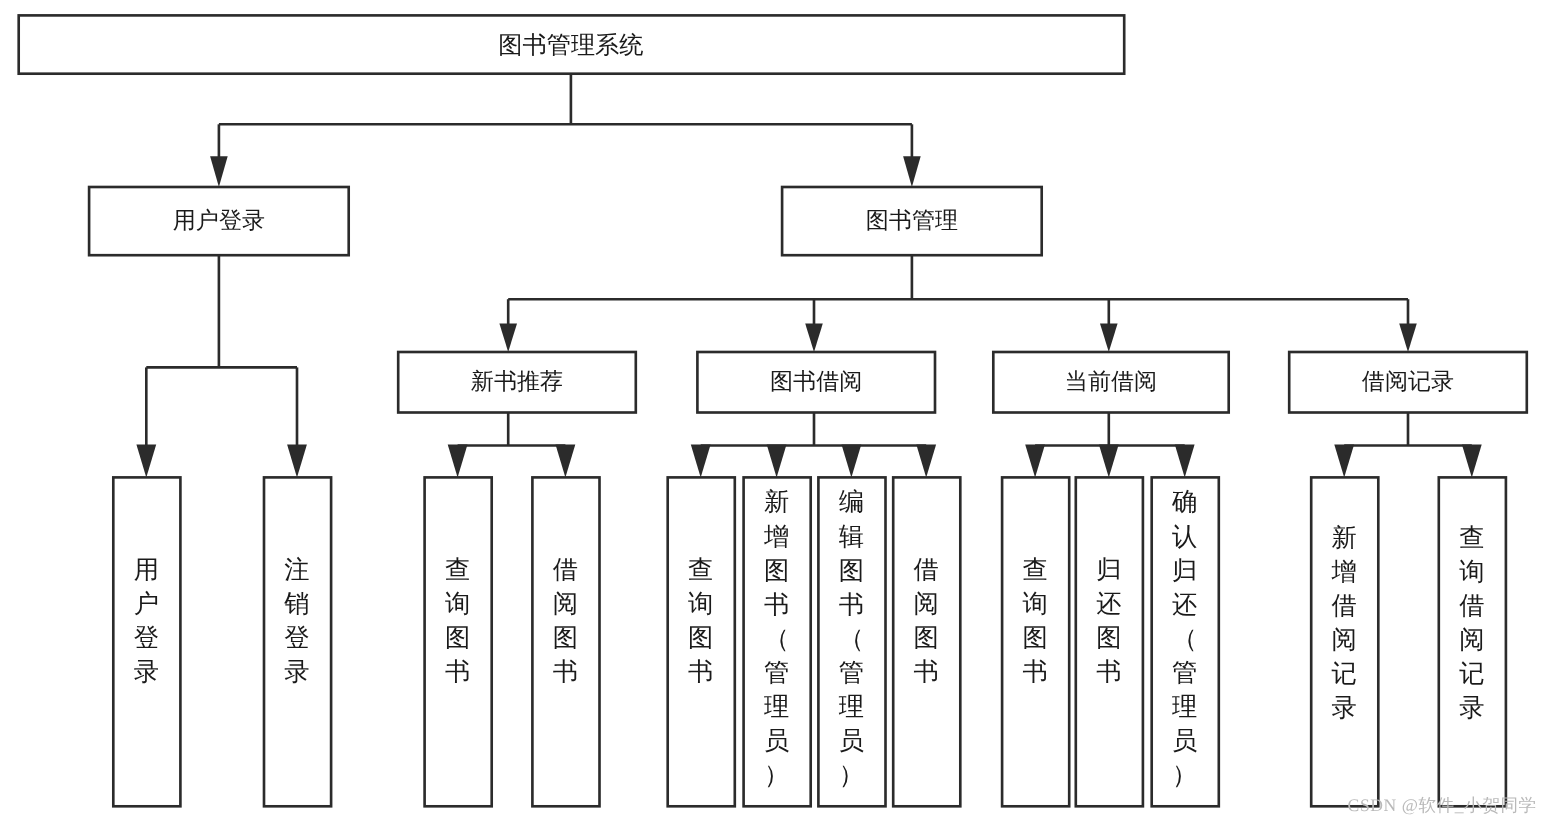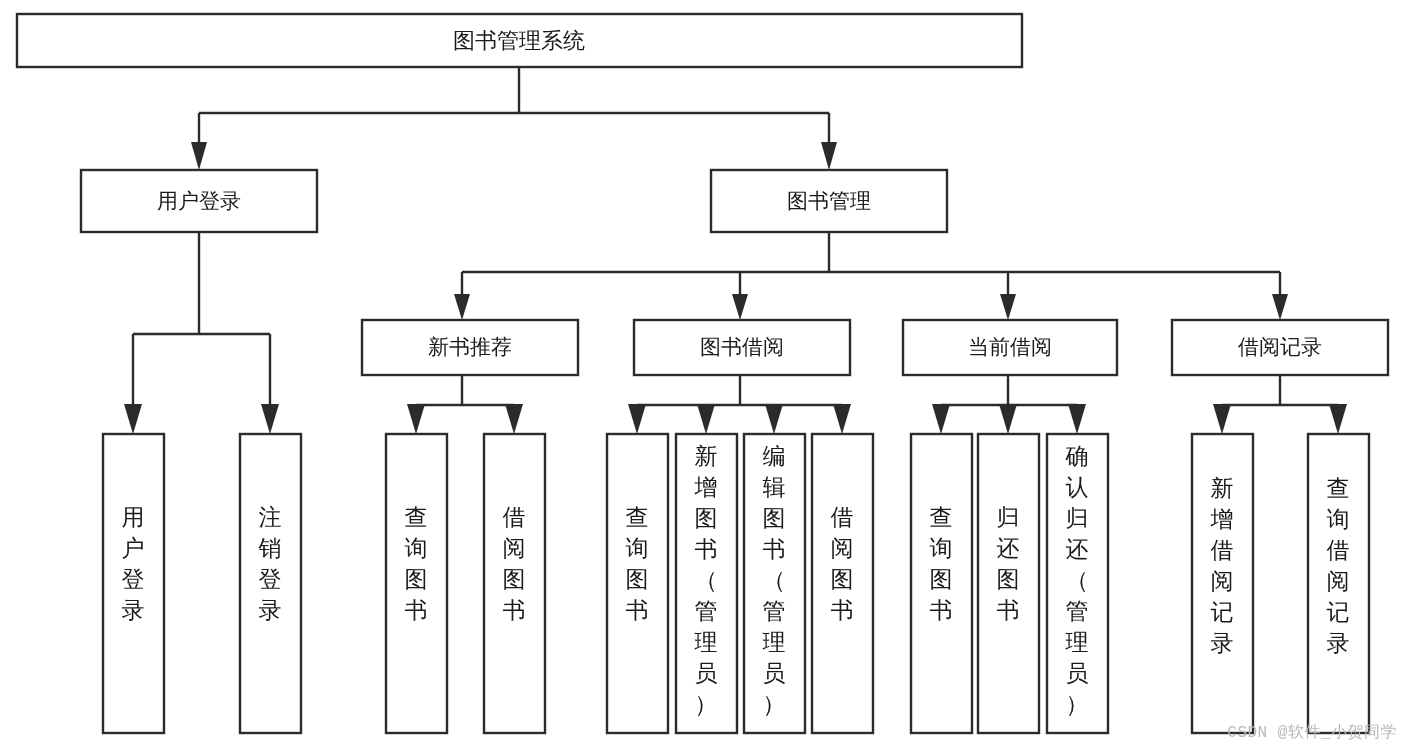--- a/index.html
+++ b/index.html
@@ -55,21 +55,21 @@
     stroke-linecap: butt;
   }
   .arrowhead {
     fill: #2b2b2b;
     stroke: none;
   }
   .watermark {
     position: absolute;
     right: 8px;
     bottom: 4px;
-    font-family: Liberation Mono, monospace;
+    font-family: Liberation Serif, serif;
     font-size: 16px;
     color: #b9b9b9;
     letter-spacing: 0.5px;
     white-space: nowrap;
     user-select: none;
     pointer-events: none;
   }
 </style>
 </head>
 <body>

